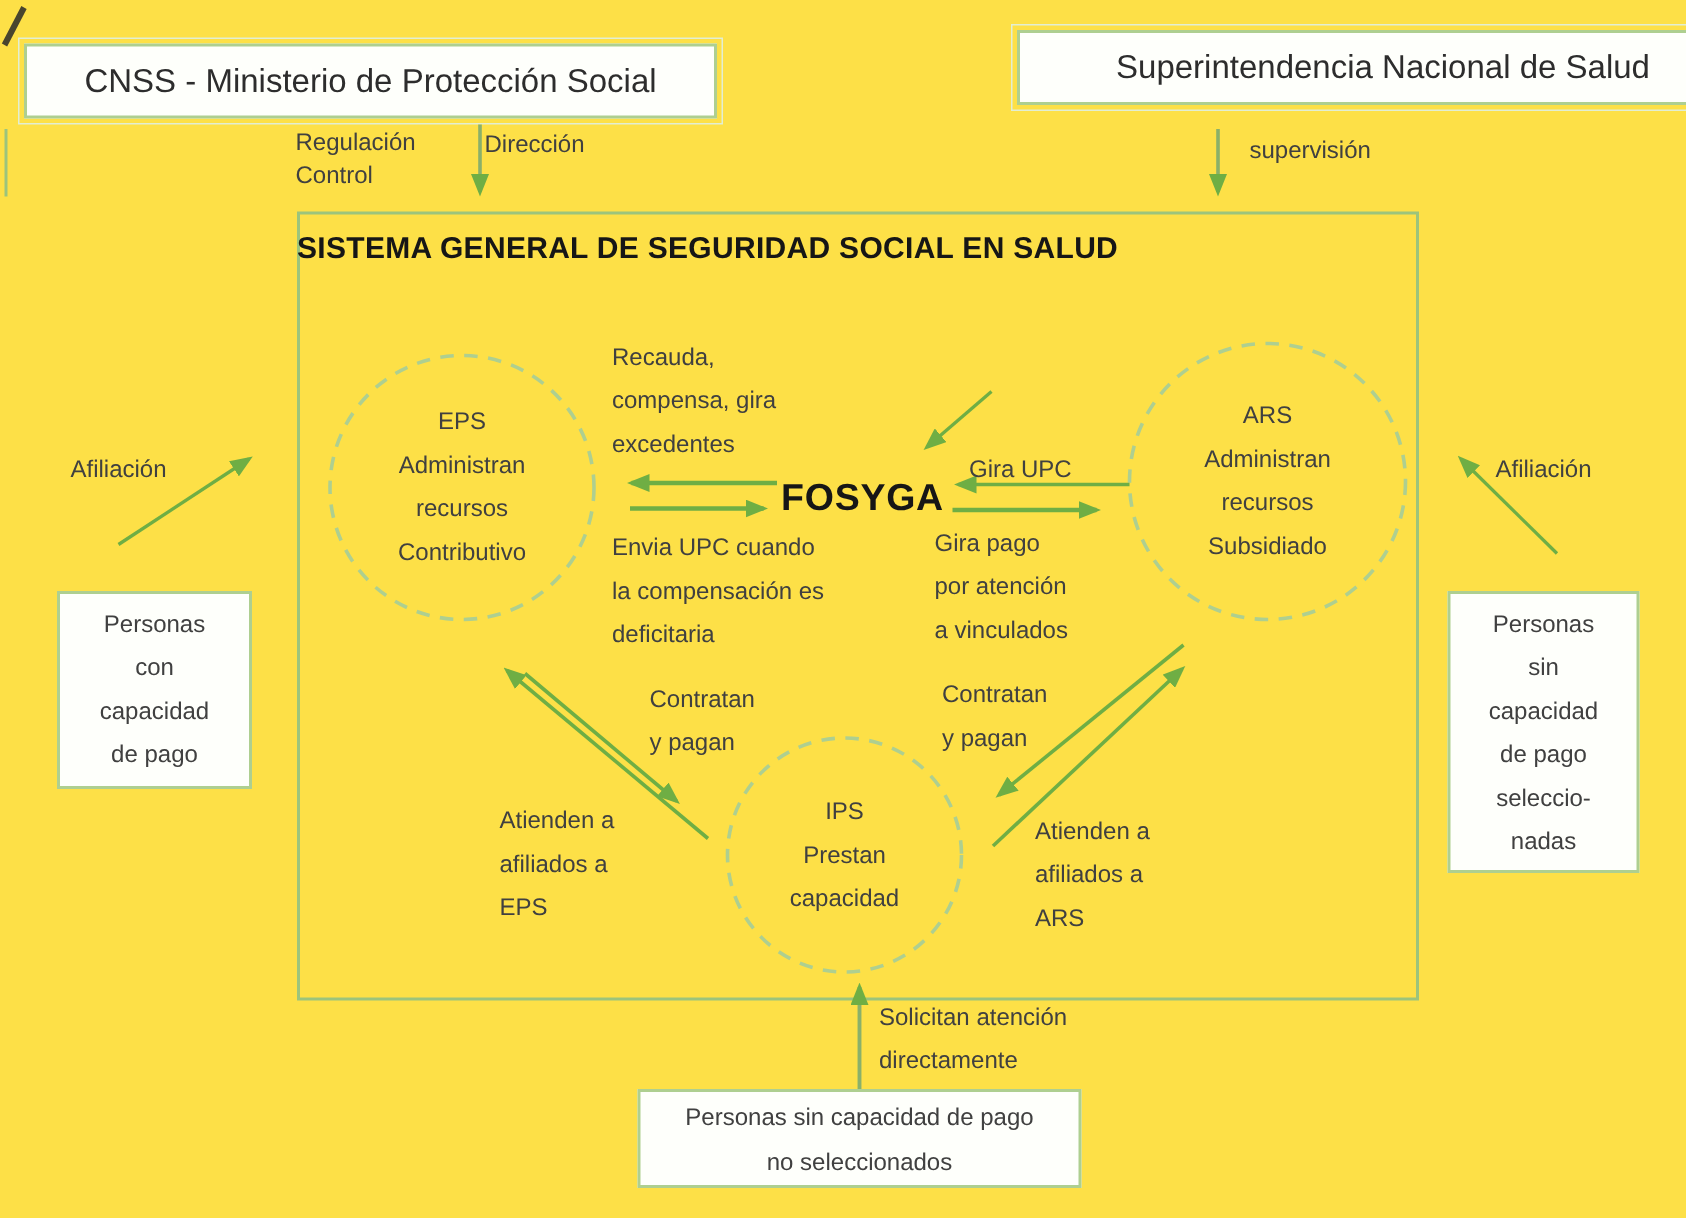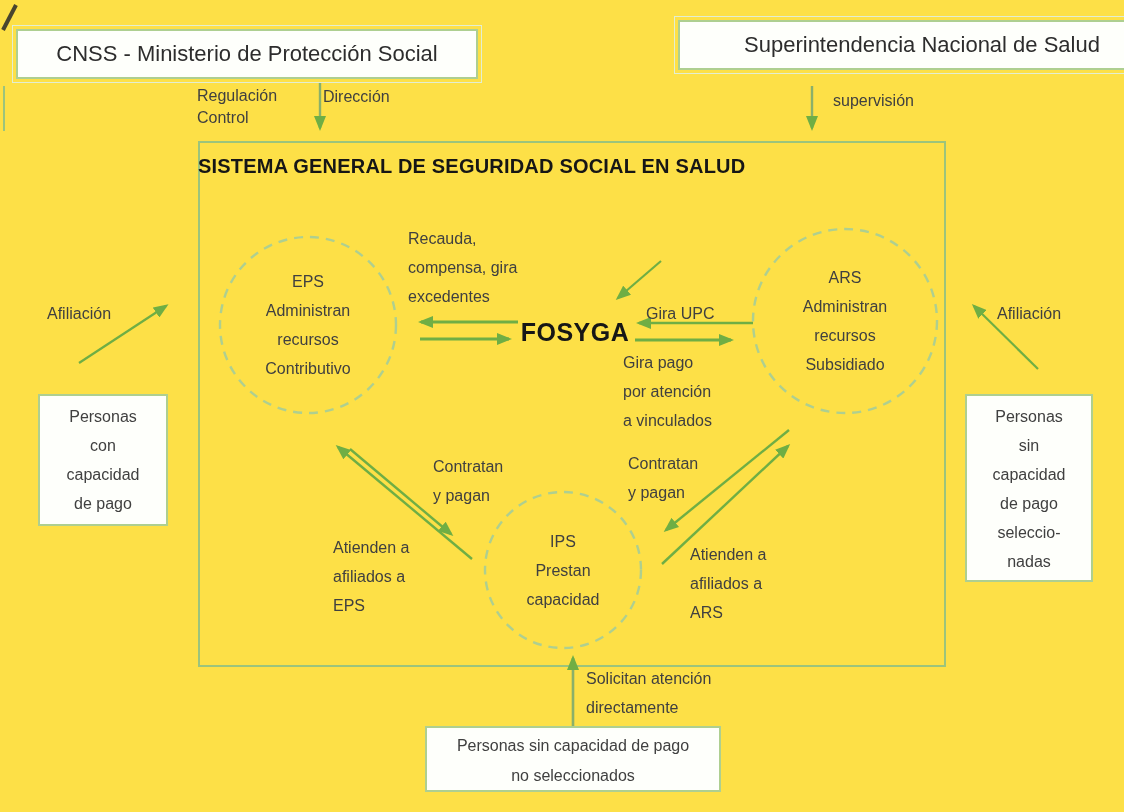--- a/index.html
+++ b/index.html
@@ -90,20 +90,23 @@
 Subsidiado</div>
   <div class="circle-text ml" style="left:478px;top:527px;">IPS
 Prestan
 capacidad</div>
 
   <div id="fosyga">FOSYGA</div>
 
   <div class="lbl ml" style="left:408px;top:224px;">Recauda,
 compensa, gira
 excedentes</div>
+  <div class="lbl ml" style="left:408px;top:351px;">Envia UPC cuando
+la compensación es
+deficitaria</div>
   <div class="lbl" style="left:646px;top:299px;">Gira UPC</div>
   <div class="lbl ml" style="left:623px;top:348px;">Gira pago
 por atención
 a vinculados</div>
   <div class="lbl ml" style="left:433px;top:452px;">Contratan
 y pagan</div>
   <div class="lbl ml" style="left:628px;top:449px;">Contratan
 y pagan</div>
   <div class="lbl ml" style="left:333px;top:533px;">Atienden a
 afiliados a

